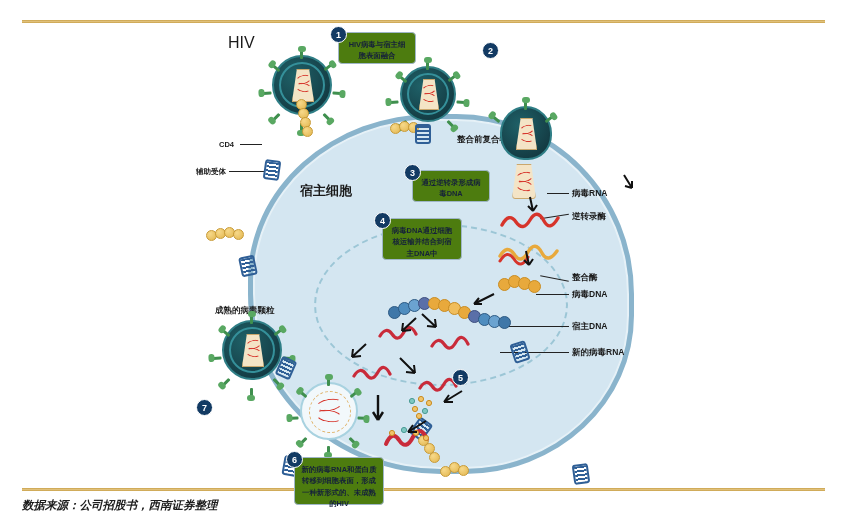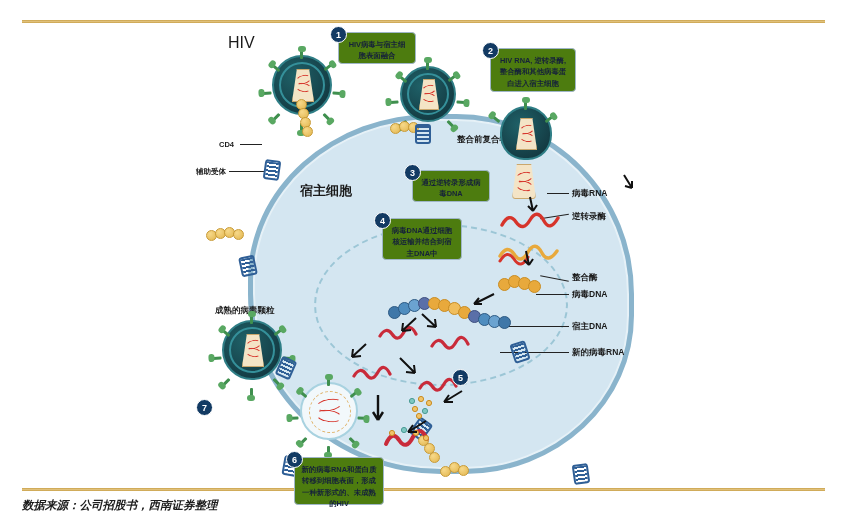--- a/index.html
+++ b/index.html
@@ -369,21 +369,20 @@
   <div class="arrow" style="left:440px;top:365px;">
     <svg width="24" height="18">
         <path d="M22,2 L4,13 M4,13 L13,13 M4,13 L9,6" stroke="#111" stroke-width="2" fill="none"></path>
       </svg>
   </div>
 
   <div class="badge" style="left:330px;top:2px;">1</div>
   <div class="callout" style="left:338px;top:8px;width:78px;height:32px;">HIV病毒与宿主细胞表面融合</div>
 
   <div class="badge" style="left:482px;top:18px;">2</div>
-  <div class="callout" style="left:490px;top:24px;width:86px;height:44px;">HIV RNA, 逆转录酶, 整合酶和其他病毒蛋白进入宿主细胞</div>
 
   <div class="badge" style="left:404px;top:140px;">3</div>
   <div class="callout" style="left:412px;top:146px;width:78px;height:32px;">通过逆转录形成病毒DNA</div>
 
   <div class="badge" style="left:374px;top:188px;">4</div>
   <div class="callout" style="left:382px;top:194px;width:80px;height:42px;">病毒DNA通过细胞核运输并结合到宿主DNA中</div>
 
   <div class="badge" style="left:452px;top:345px;">5</div>
 
   <div class="badge" style="left:286px;top:427px;">6</div>

